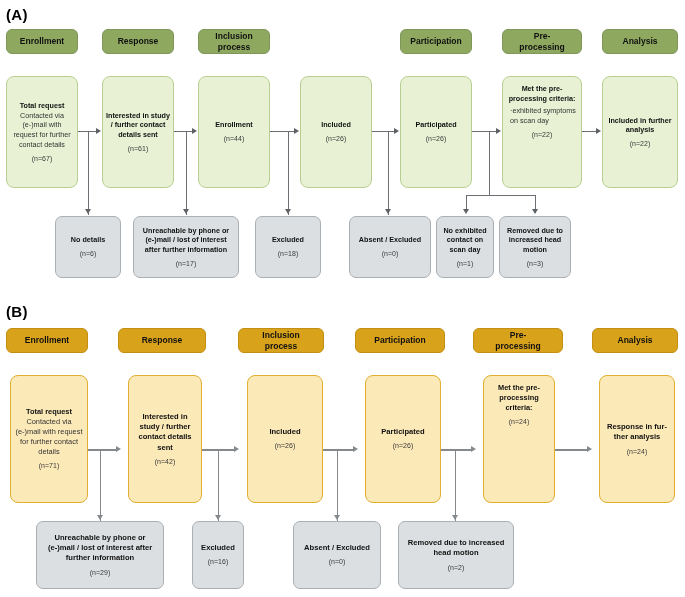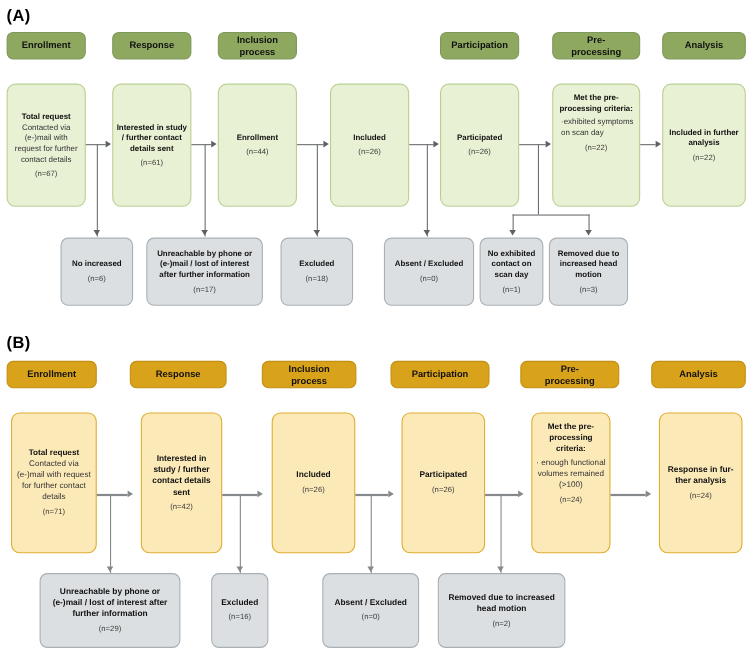--- a/index.html
+++ b/index.html
@@ -131,21 +131,21 @@
 <div class="arw d" style="left:384.6px;top:209px;"></div>
 
 <div class="ln lnv" style="left:489px;top:131px;height:64px;"></div>
 <div class="ln lnh" style="left:466px;top:195px;width:70px;"></div>
 <div class="ln lnv" style="left:466px;top:195px;height:16px;"></div>
 <div class="arw d" style="left:462.6px;top:209px;"></div>
 <div class="ln lnv" style="left:535px;top:195px;height:16px;"></div>
 <div class="arw d" style="left:531.6px;top:209px;"></div>
 
 <div class="box grey" style="left:55px;top:216px;width:66px;height:62px;">
-  <div class="ttl">No increased</div>
+  <div class="ttl">No details</div>
   <div class="nval">(n=6)</div>
 </div>
 <div class="box grey" style="left:133px;top:216px;width:106px;height:62px;">
   <div class="ttl">Unreachable by phone or (e-)mail / lost of interest after further information</div>
   <div class="nval">(n=17)</div>
 </div>
 <div class="box grey" style="left:255px;top:216px;width:66px;height:62px;">
   <div class="ttl">Excluded</div>
   <div class="nval">(n=18)</div>
 </div>
@@ -199,24 +199,20 @@
   <div class="nval">(n=26)</div>
 </div>
 
 <div class="box orange" style="left:365px;top:375px;width:76px;height:128px;font-size:7.6px;">
   <div class="ttl">Participated</div>
   <div class="nval">(n=26)</div>
 </div>
 
 <div class="box orange" style="left:483px;top:375px;width:72px;height:128px;justify-content:flex-start;padding-top:7px;font-size:7.4px;">
   <div class="ttl">Met the pre-processing criteria:</div>
-  <div class="bullets centered">
-    <div>· enough functional volumes remained</div>
-    <div style="margin-top:0;">(&gt;100)</div>
-  </div>
   <div class="nval" style="align-self:center;">(n=24)</div>
 </div>
 
 <div class="box orange" style="left:599px;top:375px;width:76px;height:128px;font-size:7.6px;">
   <div class="ttl">Response in fur-ther analysis</div>
   <div class="nval">(n=24)</div>
 </div>
 
 <div class="ln lnh thick" style="left:88px;top:449px;width:28px;"></div>
 <div class="arw r" style="left:116px;top:445.5px;border-left-color:#85898c;"></div>

